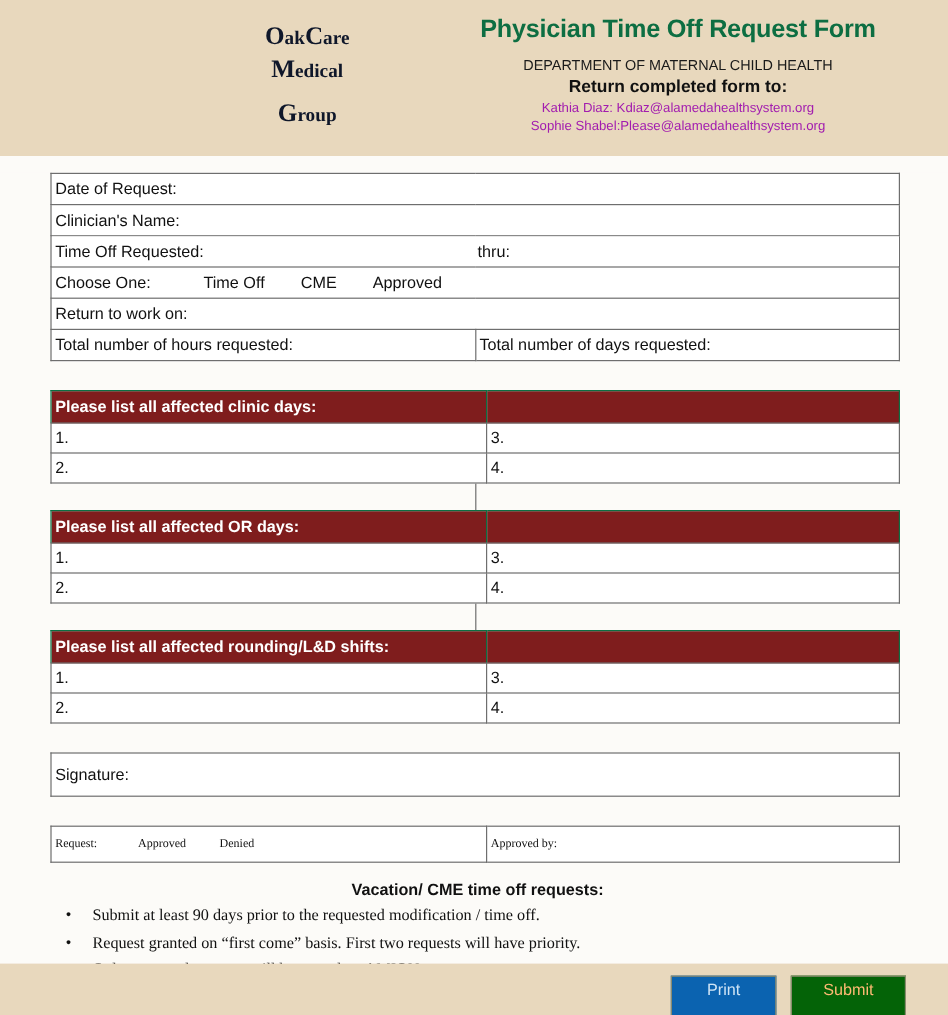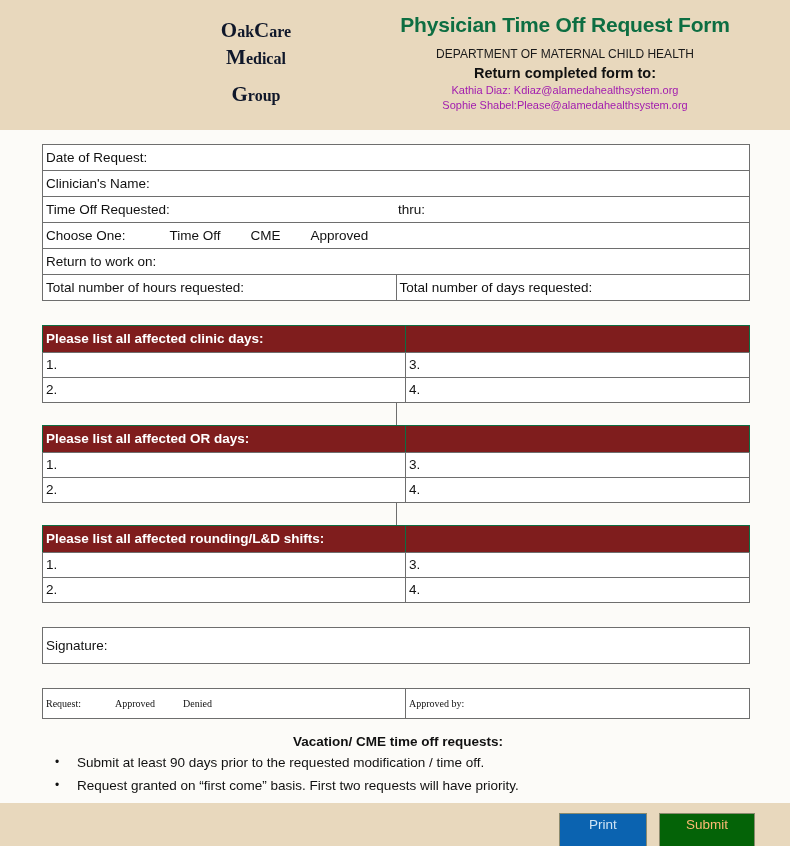--- a/index.html
+++ b/index.html
@@ -183,21 +183,21 @@
     line-height: 1.2;
   }
   .note-bullet {
     width: 22px;
     flex: 0 0 22px;
     text-align: left;
     padding-left: 2px;
     font-size: 12px;
     line-height: 1.25;
   }
-  .note-text { flex: 1 1 auto; }
+  .note-text { flex: 1 1 auto; font-family: Liberation Serif, serif; }
 
   
   .footer-band {
     position: absolute;
     left: 0;
     bottom: 0;
     width: 790px;
     height: 43px;
     background: #e8d8bd;
   }

